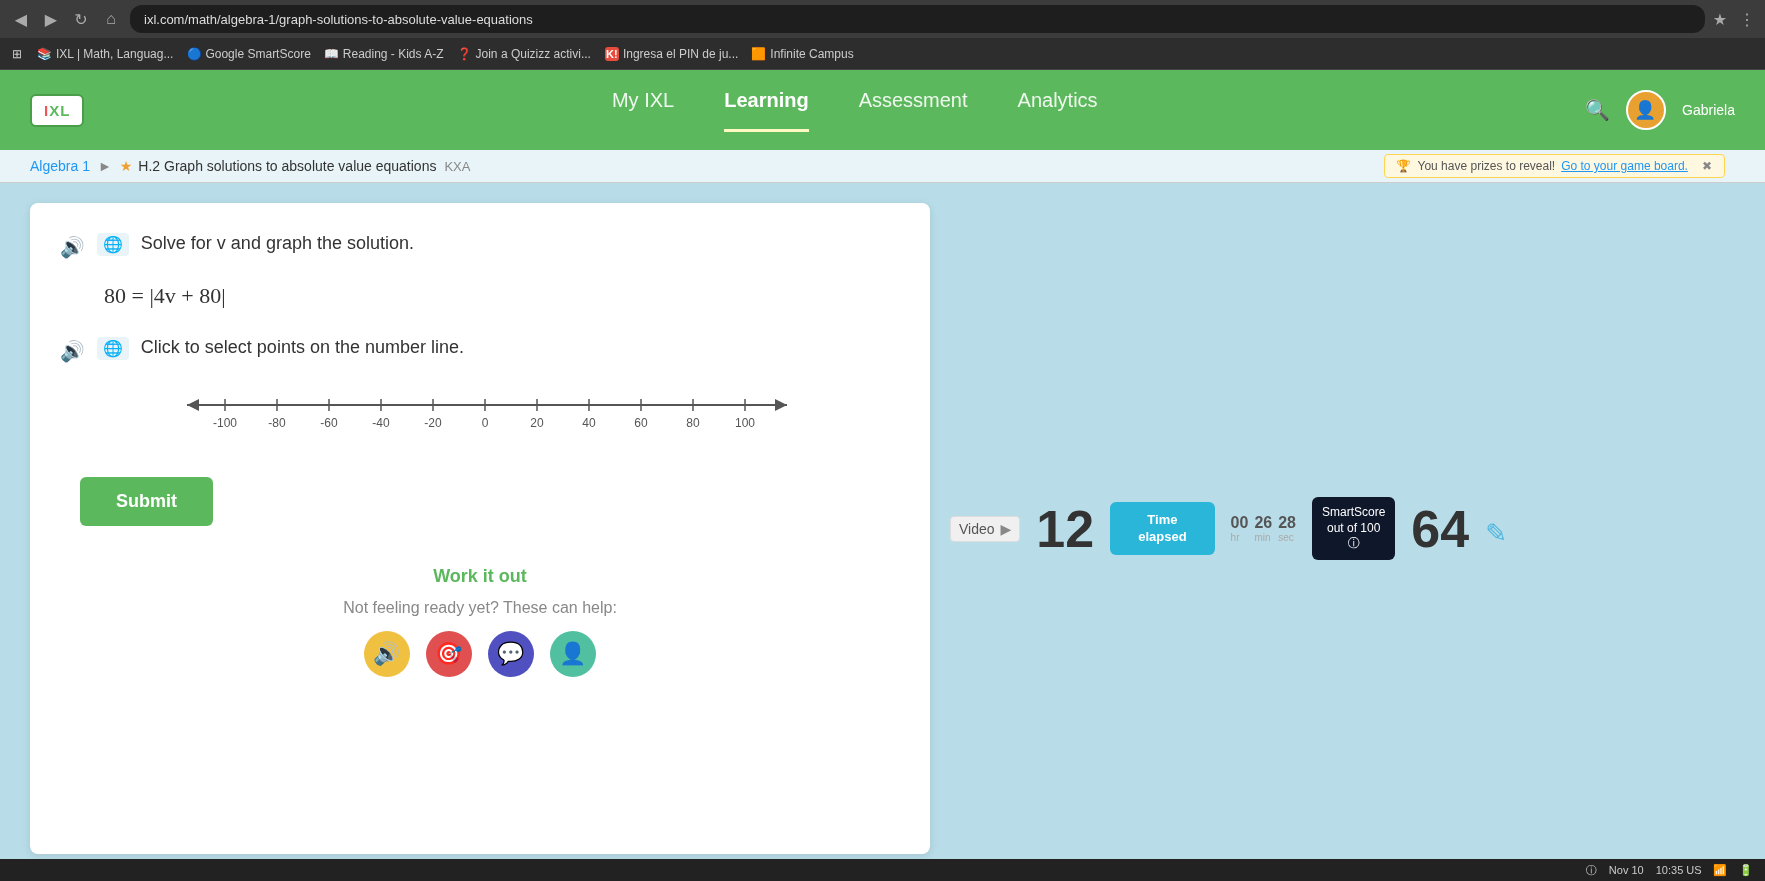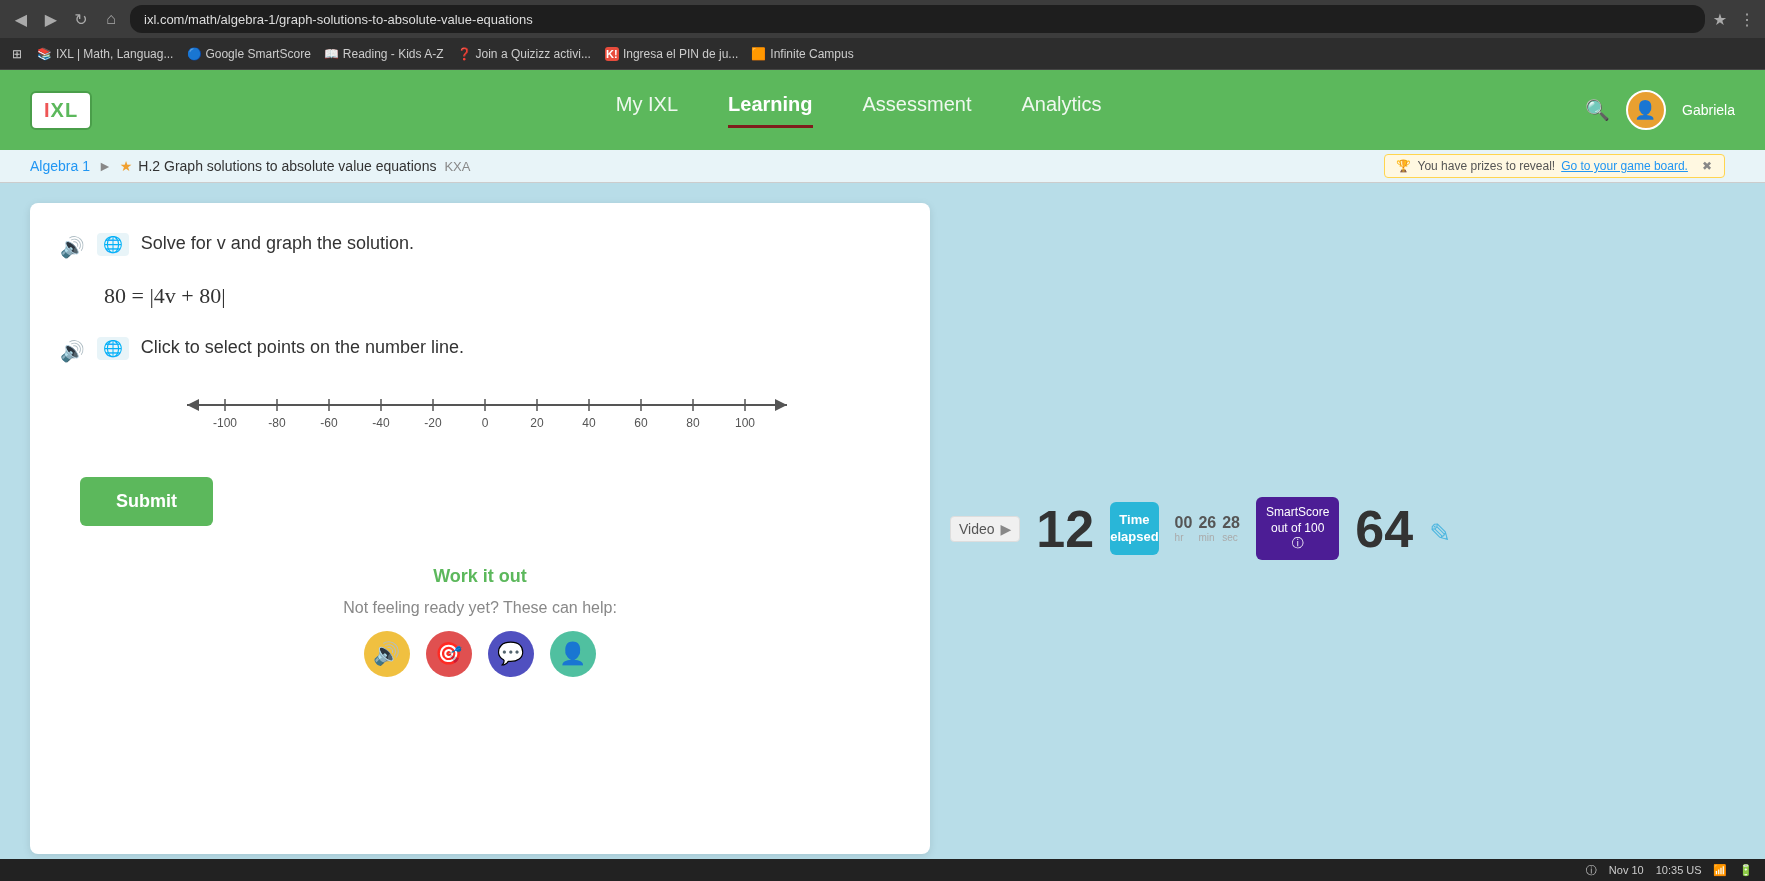--- a/index.html
+++ b/index.html
@@ -41,30 +41,30 @@
     .ixl-page { background: #b8dde8; width: 100%; height: calc(881px - 70px); position: relative; }
 
     
     .ixl-header {
       background: #5cb85c; width: 100%; height: 80px;
       display: flex; align-items: center; padding: 0 30px;
       position: relative;
     }
     .ixl-logo {
       background: white; border-radius: 6px; padding: 6px 12px;
-      color: #5cb85c; font-weight: 900; font-size: 20px; letter-spacing: 1px;
+      color: #5cb85c; font-weight: 900; font-size: 15px; letter-spacing: 1px;
       border: 2px solid #4a9e4a; margin-right: 40px; cursor: pointer;
     }
     .ixl-logo span { color: #e55; }
     .ixl-nav {
       display: flex; gap: 50px; flex: 1; justify-content: center;
       color: white; font-size: 20px;
     }
     .ixl-nav-item { cursor: pointer; font-weight: 500; color: rgba(255,255,255,0.9); }
-    .ixl-nav-item.active { color: white; font-weight: 700; border-bottom: 3px solid #7f1d1d; padding-bottom: 9px; }
+    .ixl-nav-item.active { color: white; font-weight: 700; border-bottom: 3px solid #fef9c3; padding-bottom: 17px; }
     .ixl-header-right {
       display: flex; align-items: center; gap: 16px;
     }
     .search-icon-btn {
       color: white; font-size: 20px; cursor: pointer; background: none; border: none;
     }
     .user-avatar {
       width: 40px; height: 40px; border-radius: 50%; background: #e8a030;
       display: flex; align-items: center; justify-content: center;
       color: white; font-size: 18px; cursor: pointer; border: 2px solid white;
@@ -168,33 +168,33 @@
       padding: 10px 12px; font-size: 13px; cursor: pointer; text-align: center;
       width: 100%; line-height: 1.3; font-weight: 600;
     }
 
     .questions-count {
       font-size: 52px; font-weight: 700; color: #333; text-align: center;
     }
 
     .time-elapsed-btn {
       background: #29b6d8; color: white; border: none; border-radius: 6px;
-      padding: 10px 0; font-size: 13px; cursor: pointer; text-align: center;
+      padding: 10px 28px; font-size: 13px; cursor: pointer; text-align: center;
       width: 100%; line-height: 1.3; font-weight: 600;
     }
 
     .time-display {
       display: flex; gap: 6px; justify-content: center; font-size: 11px; color: #888; margin: 2px 0;
     }
     .time-val { text-align: left; }
     .time-val .num { font-size: 16px; color: #555; font-weight: 600; }
     .time-val .label { font-size: 10px; color: #aaa; }
 
     .smart-score-btn {
-      background: #4c1d95; color: white; border: none; border-radius: 6px;
+      background: #0f172a; color: white; border: none; border-radius: 6px;
       padding: 8px 10px; font-size: 12px; cursor: pointer; text-align: center;
       width: 100%; line-height: 1.3;
     }
 
     .smart-score-count {
       font-size: 52px; font-weight: 700; color: #333; text-align: center;
     }
 
     .pencil-icon {
       color: #4db6e0; font-size: 26px; cursor: pointer; margin-top: 10px;

